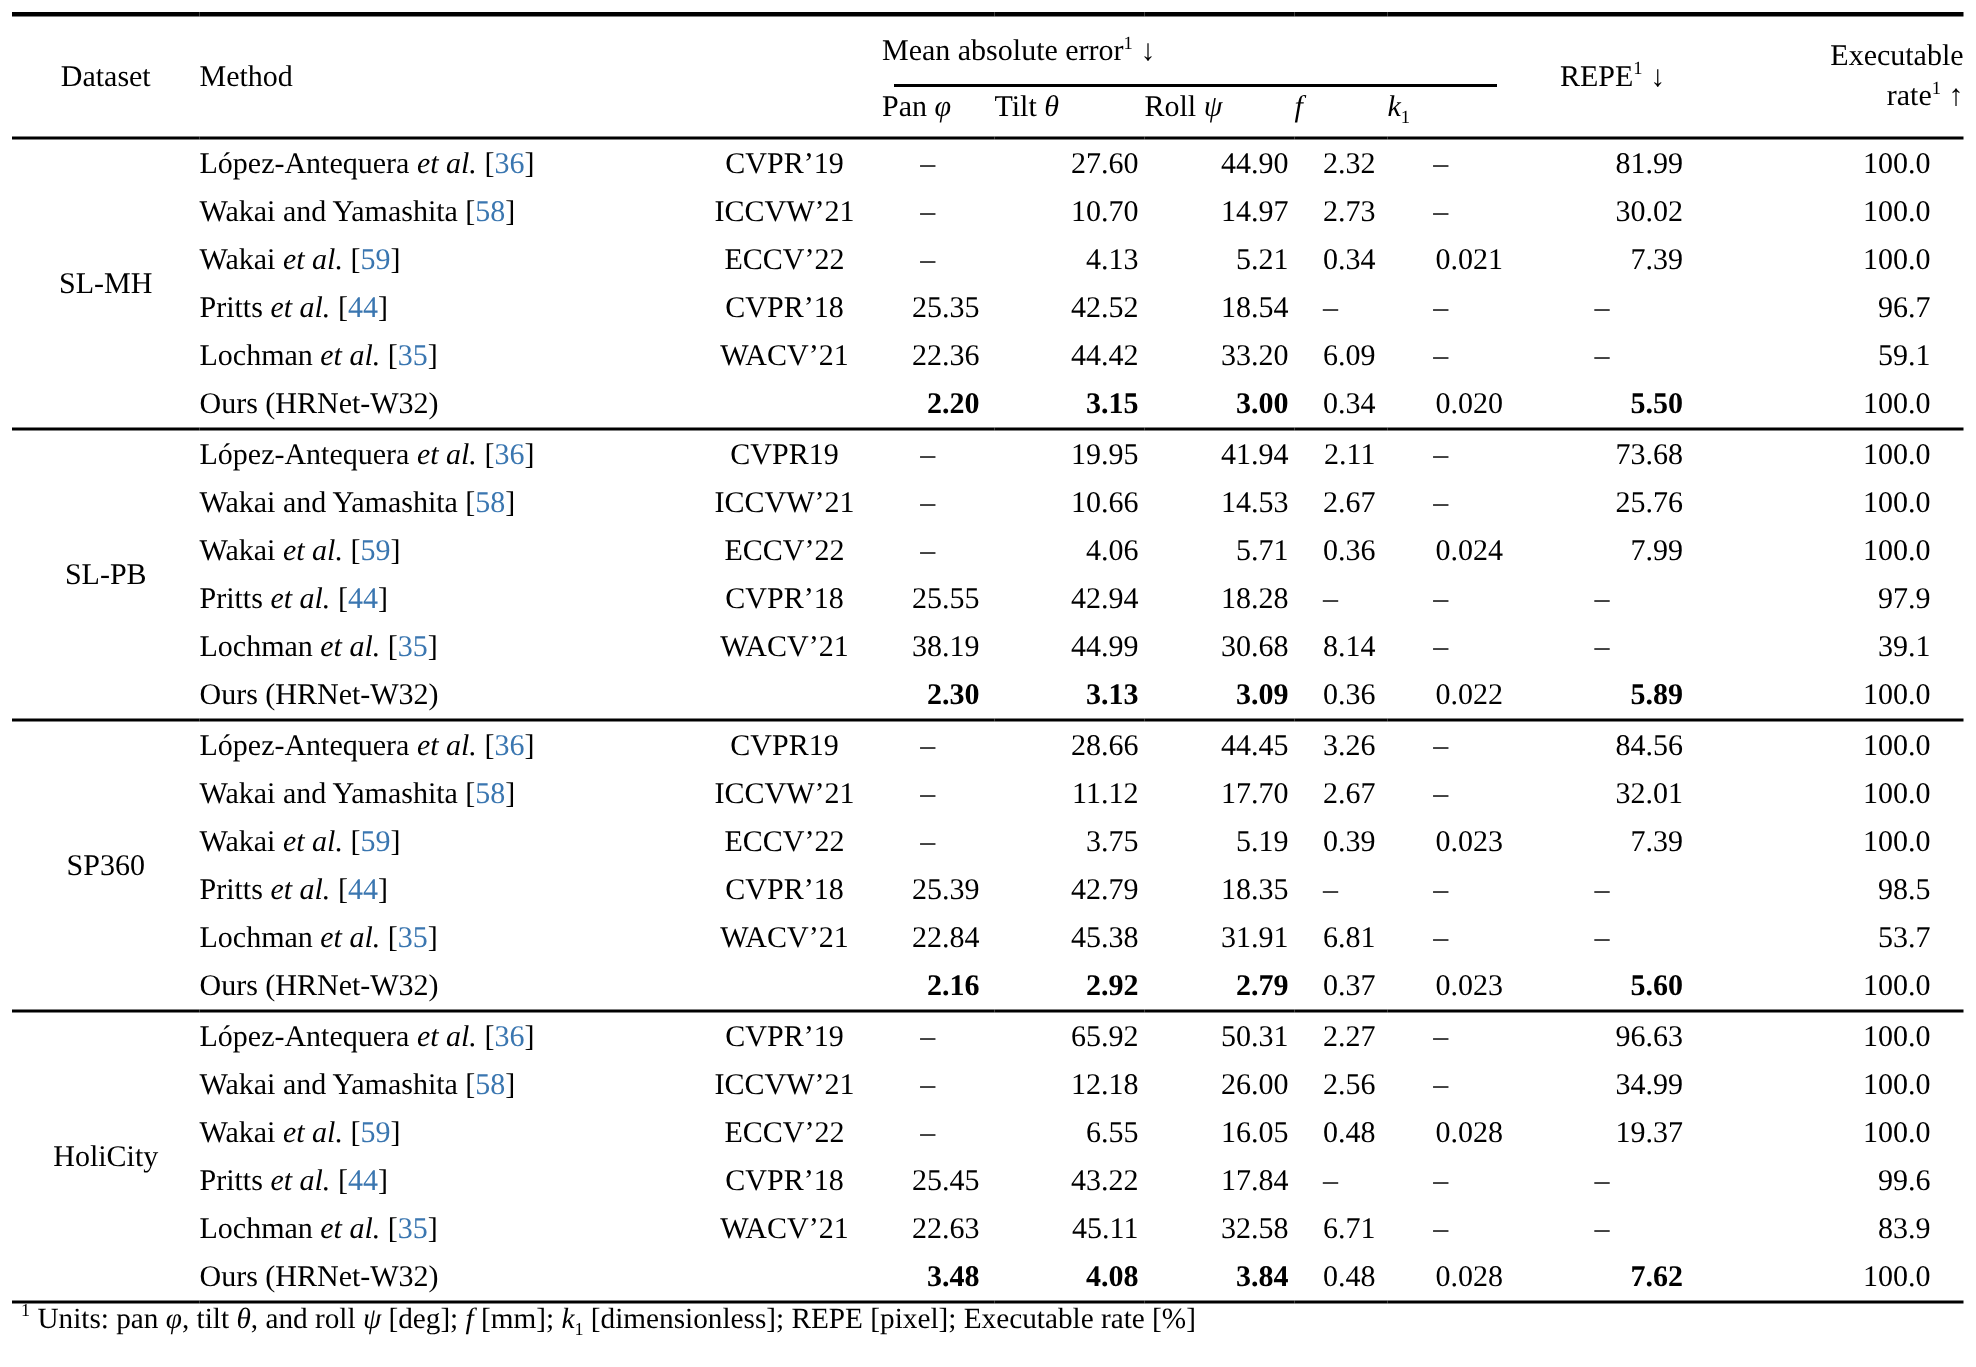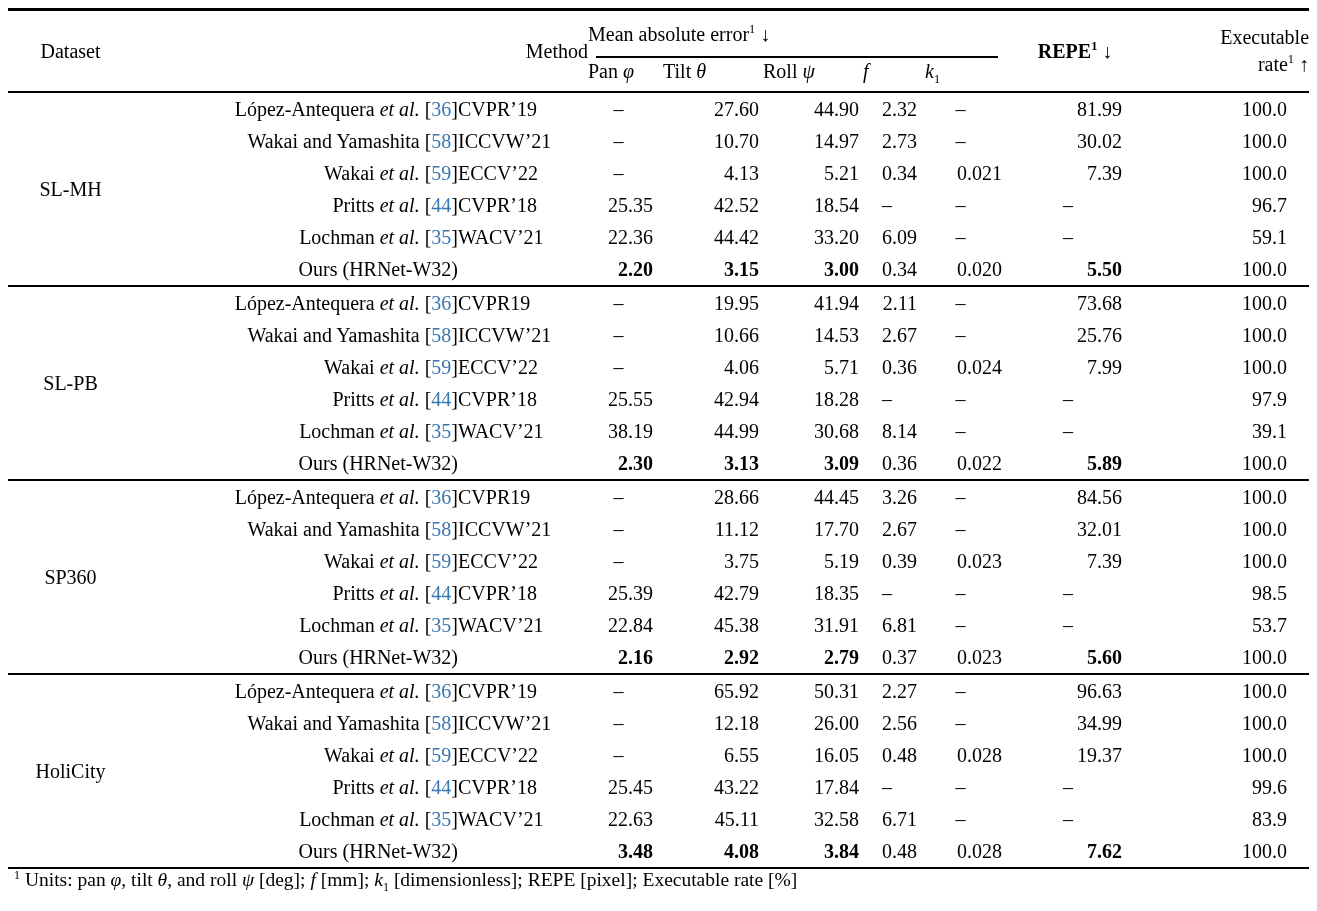--- a/index.html
+++ b/index.html
@@ -18,26 +18,26 @@
 
   thead { border-top:3px solid #000; border-bottom:2px solid #000; }
   tbody { border-bottom:2px solid #000; }
 
   th { font-weight:normal; padding:0; }
   td { padding:0; height:32px; vertical-align:middle; white-space:nowrap; }
   .h1 th { height:47px; vertical-align:middle; }
   .h2 th { height:31px; vertical-align:top; padding-top:2px; text-align:left; }
 
   .c-dataset { text-align:center; }
-  .c-name   { text-align:right; white-space:nowrap; }
-  .c-venue  { }
-  .c-method { text-align:right; }
+  .c-name   { text-align:left; white-space:nowrap; }
+  .c-venue  { text-align:center; }
+  .c-method { text-align:left; }
   .c-mae    { position:relative; text-align:left; }
   .cmid { position:absolute; left:8px; right:12px; bottom:0; height:0; border-bottom:2px solid #000; display:block; }
-  .c-repe { text-align:center; vertical-align:middle;font-weight:bold; }
+  .c-repe { text-align:center; vertical-align:middle; }
   .c-exec { text-align:right; vertical-align:middle; line-height:1.35; }
 
   .num { text-align:right; }
   .col-pan{padding-right:10px} .col-tilt{padding-right:4px} .col-roll{padding-right:4px}
   .col-f{padding-right:8px} .col-k1{padding-right:8px} .col-repe{padding-right:18px} .col-exec-rate{padding-right:22px}
   td.dash { text-align:center; padding-right:14px; }
   td.bold { font-weight:bold; }
 
   .it { font-style:italic; }
   .cite { color:var(--cite-color); }

